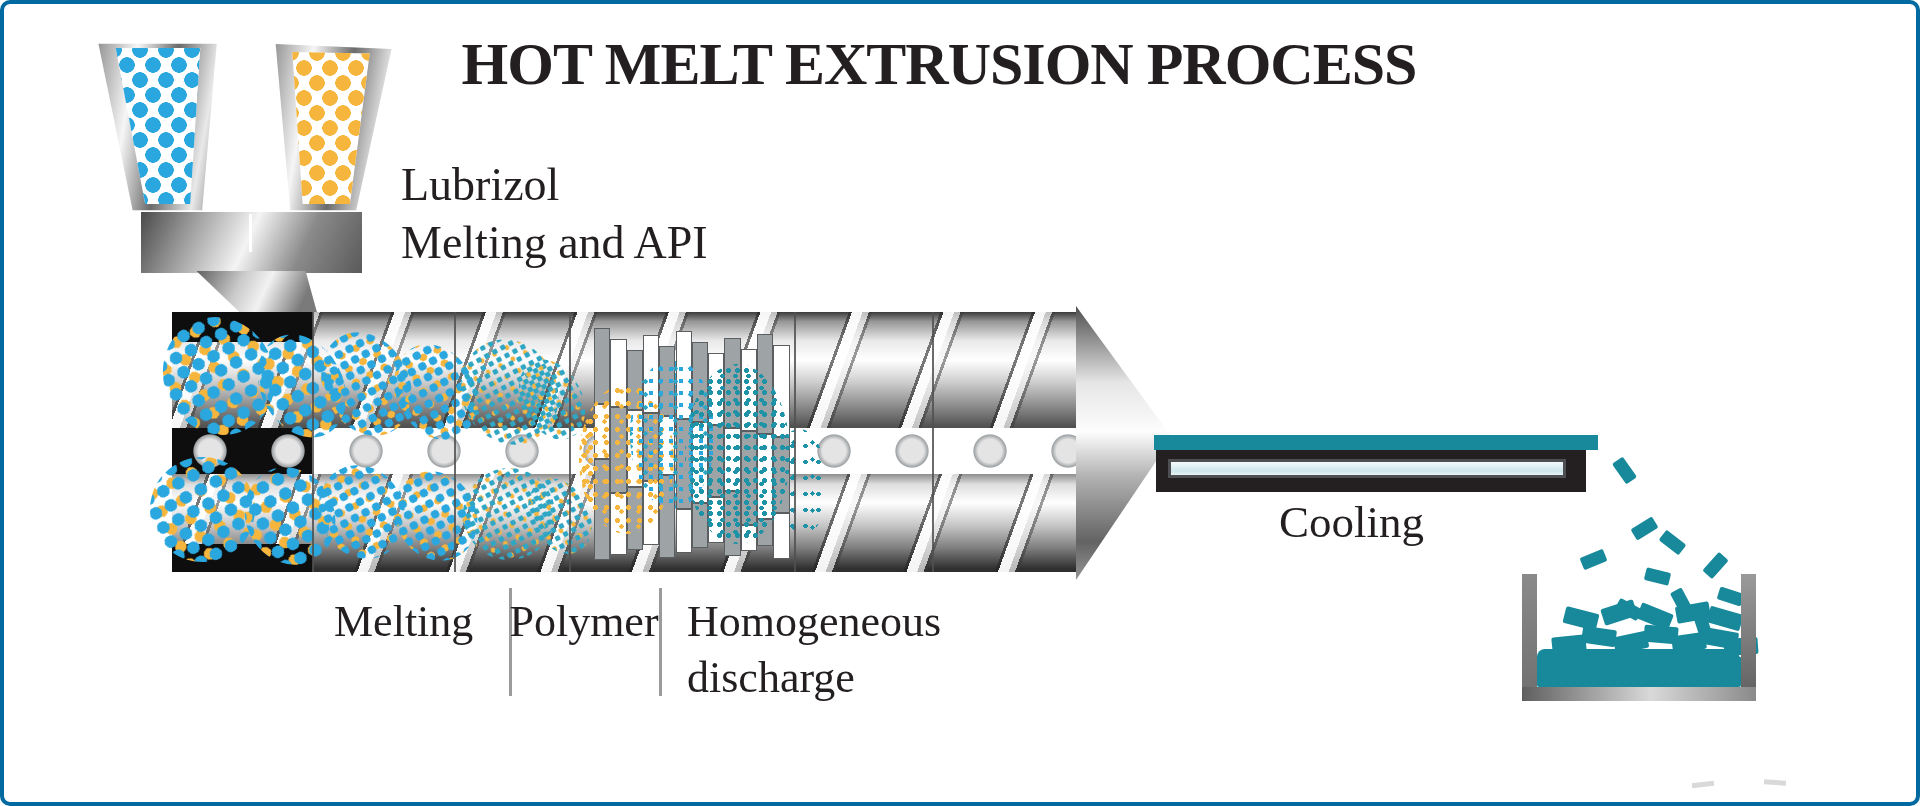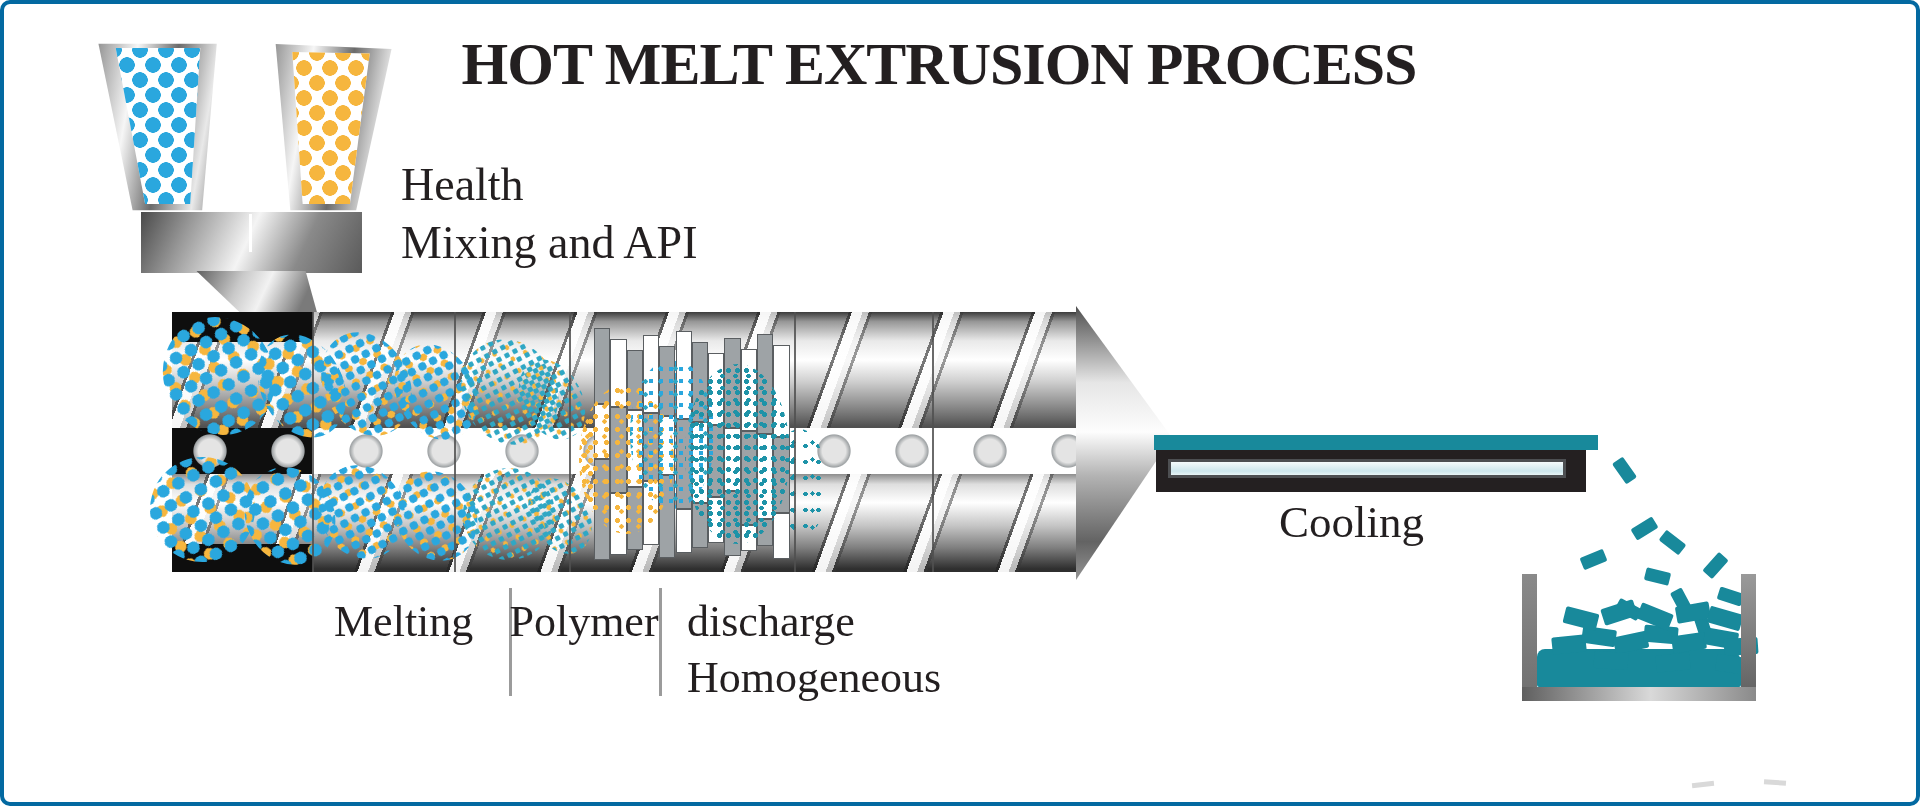--- a/index.html
+++ b/index.html
@@ -85,40 +85,40 @@
 
   <div class="abs hopper-outer" id="blue-hopper-outer"></div>
   <div class="abs hopper-inner" id="blue-hopper-inner"></div>
   <div class="abs hopper-outer" id="yellow-hopper-outer"></div>
   <div class="abs hopper-inner" id="yellow-hopper-inner"></div>
   <div class="abs" id="feed-block"></div>
   <div class="abs" id="feed-seam"></div>
   <div class="abs" id="funnel"></div>
 
   <div class="abs lbl" id="feeding-label">
-    <div>Health</div>
-    <div>Mixing and API</div>
+    <div>Lubrizol</div>
+    <div>Melting and API</div>
   </div>
 
   <div class="abs screw" id="screw-top"></div>
   <div class="abs screw" id="screw-bottom"></div>
   <div class="abs" id="gap-black"></div>
   <div class="abs" id="gap-white"></div>
   <div class="abs" id="gap-scallops"></div>
   <div class="abs feed-black" id="feed-black-top"></div>
   <div class="abs feed-black" id="feed-black-bottom"></div>
   <div id="barrel-decor"></div>
 
   <div class="abs divider" style="left:505px"></div>
   <div class="abs divider" style="left:655px"></div>
   <div class="abs lbl zone-label" id="melting-label">Melting</div>
   <div class="abs lbl zone-label" id="mixing-label">Polymer</div>
   <div class="abs lbl zone-label" id="discharge-label">
+    <div>Homogeneous</div>
     <div>discharge</div>
-    <div>Homogeneous</div>
   </div>
 
   <div class="abs" id="die-cone"></div>
   <div class="abs" id="strand"></div>
   <div class="abs" id="belt"></div>
   <div class="abs" id="belt-inner"></div>
   <div class="abs lbl" id="cooling-label">Cooling</div>
 
   <div id="pellet-stream">
       <div class="abs pellet" style="left: 1608px; top: 460px; transform: rotate(55deg);"></div>

